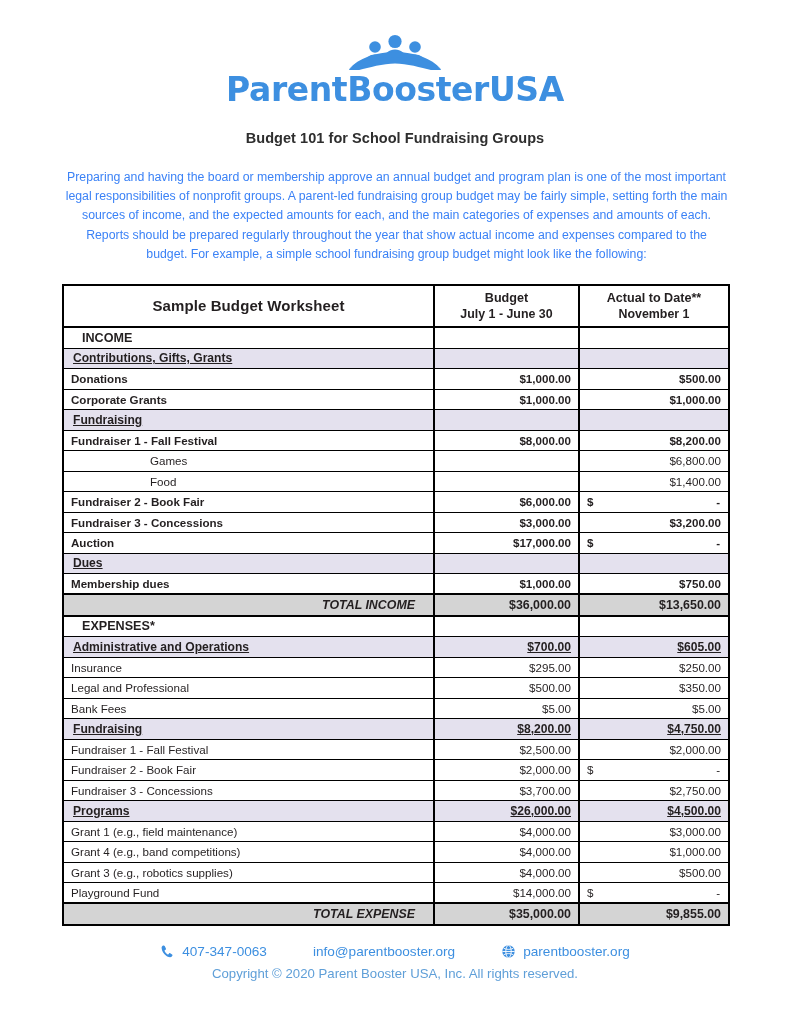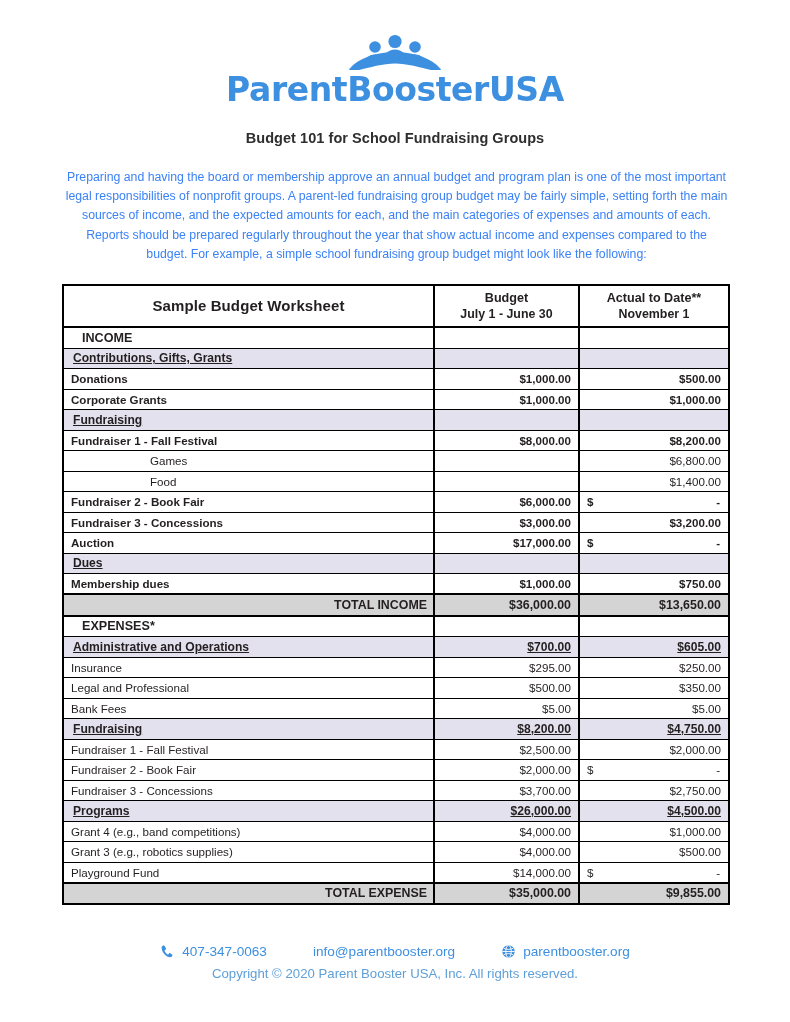--- a/index.html
+++ b/index.html
@@ -136,21 +136,21 @@
 
   
   tr.total td {
     background: #d4d4d4;
     font-weight: bold;
     font-size: 12.4px;
     height: 21.5px;
     border-top: 2px solid #000;
     border-bottom: 2px solid #000;
   }
-  tr.total td.leftcol { text-align: right; padding-right: 6px; }
+  tr.total td.leftcol { text-align: right; padding-right: 18px; font-style: italic; }
 
   td.num {
     text-align: right;
     padding-right: 6px;
     font-variant-numeric: tabular-nums;
   }
   
   .acct {
     display: flex;
     justify-content: space-between;
@@ -358,20 +358,25 @@
           </tr>
           <tr class="item">
             <td class="leftcol">Fundraiser 3 - Concessions</td>
             <td class="midcol num">$3,700.00</td>
             <td class="num">$2,750.00</td>
           </tr>
           <tr class="cat">
             <td class="leftcol">Programs</td>
             <td class="midcol num">$26,000.00</td>
             <td class="num">$4,500.00</td>
+          </tr>
+          <tr class="item">
+            <td class="leftcol">Grant 1 (e.g., field maintenance)</td>
+            <td class="midcol num">$4,000.00</td>
+            <td class="num">$3,000.00</td>
           </tr>
           <tr class="item">
             <td class="leftcol">Grant 4 (e.g., band competitions)</td>
             <td class="midcol num">$4,000.00</td>
             <td class="num">$1,000.00</td>
           </tr>
           <tr class="item">
             <td class="leftcol">Grant 3 (e.g., robotics supplies)</td>
             <td class="midcol num">$4,000.00</td>
             <td class="num">$500.00</td>

